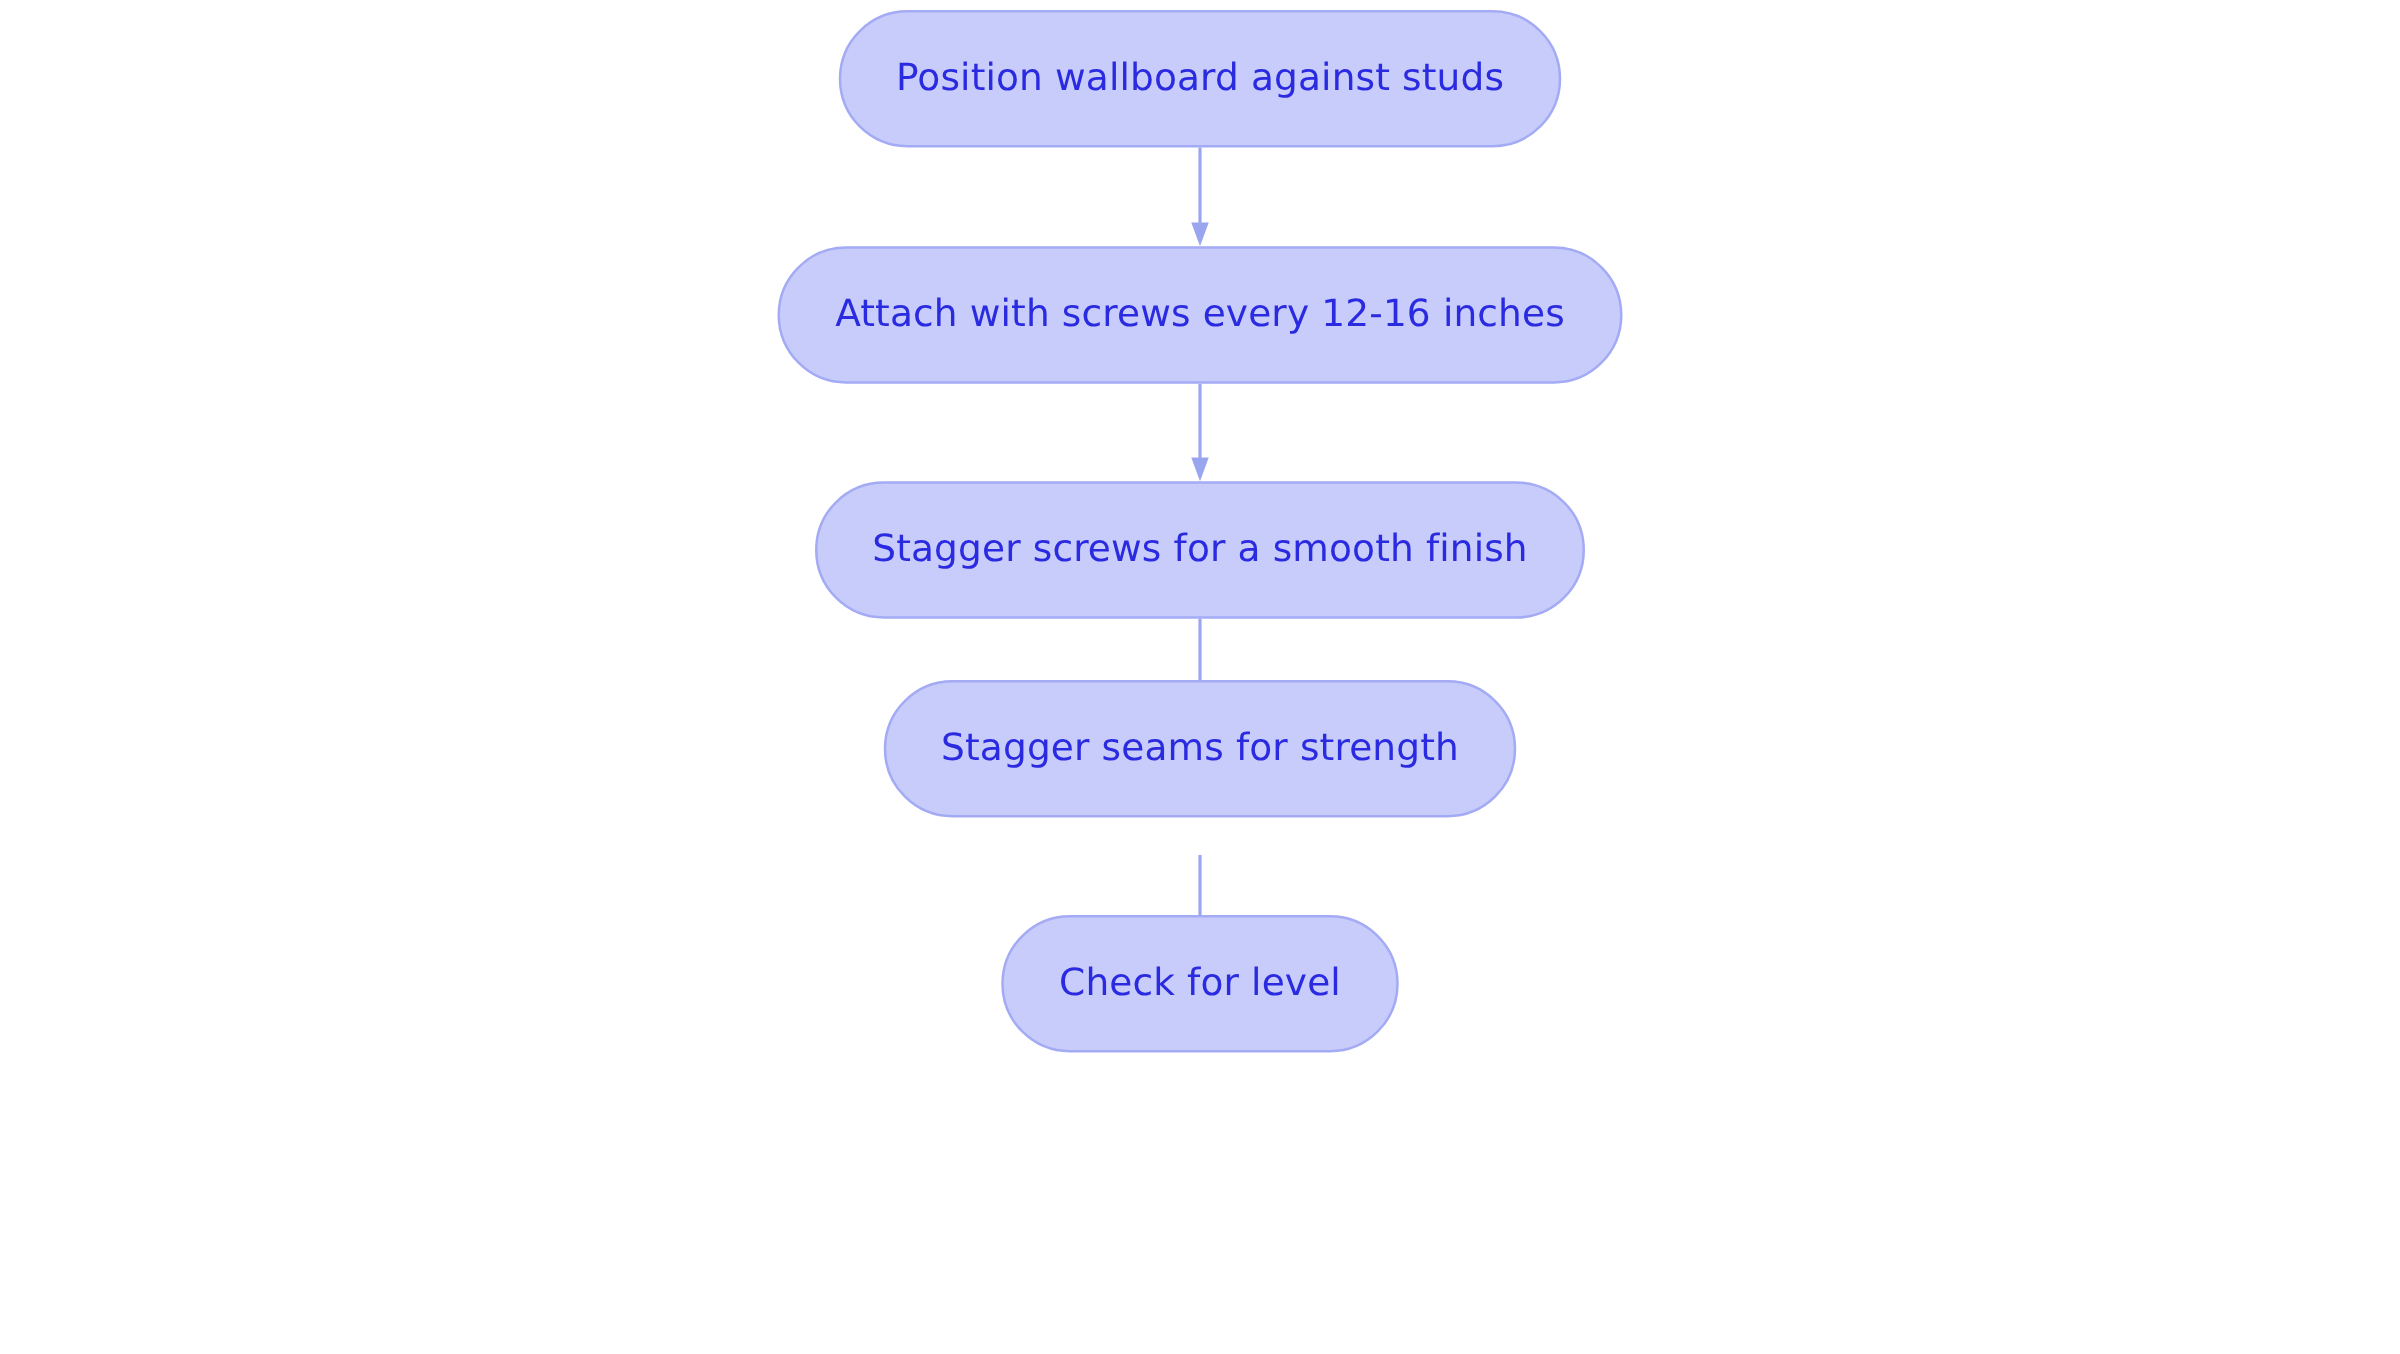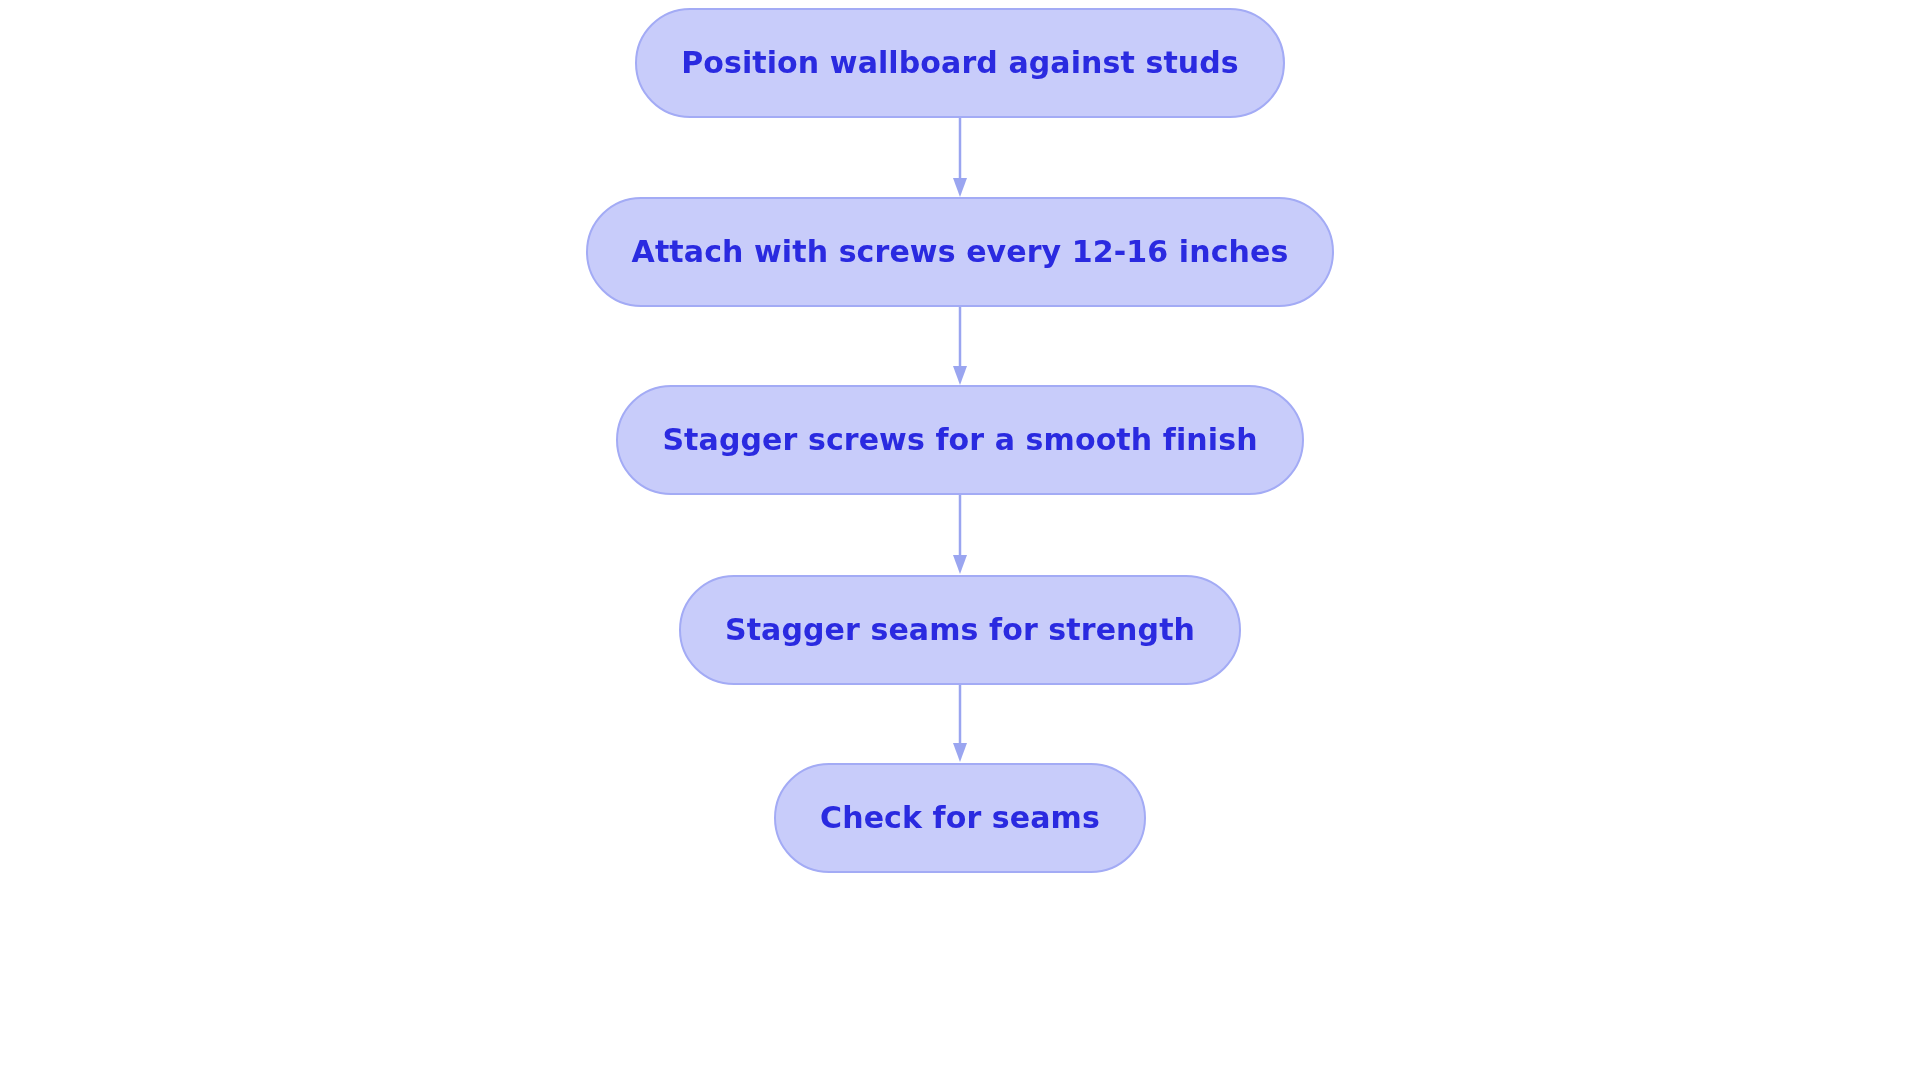--- a/index.html
+++ b/index.html
@@ -44,32 +44,32 @@
     border-radius: 999px;
     height: 110px;
     padding: 0 44px;
     margin: 0;
   }
 
   .node-label {
     color: #2a2ae0;
     font-family: "DejaVu Sans", sans-serif;
     font-size: 30px;
-    font-weight: 700;
+    font-weight: 400;
     line-height: 1.15;
     white-space: nowrap;
     letter-spacing: 0.1px;
     text-align: center;
   }
 
   
   .node-0 { margin-top: 8px; }
   .node-1 { margin-top: 79px; }
   .node-2 { margin-top: 78px; }
-  .node-3 { margin-top: 80px; }
+  .node-3 { margin-top: 49px; }
   .node-4 { margin-top: 78px; }
 
   
   .connector {
     position: absolute;
     left: 50%;
     transform: translateX(-50%);
     width: 40px;
     pointer-events: none;
   }
@@ -129,17 +129,17 @@
 
     <div class="node node-2">
       <span class="node-label">Stagger screws for a smooth finish</span>
     </div>
 
     <div class="node node-3">
       <span class="node-label">Stagger seams for strength</span>
     </div>
 
     <div class="node node-4">
-      <span class="node-label">Check for seams</span>
+      <span class="node-label">Check for level</span>
     </div>
 
   </div>
 </div>
 
 </body></html>

